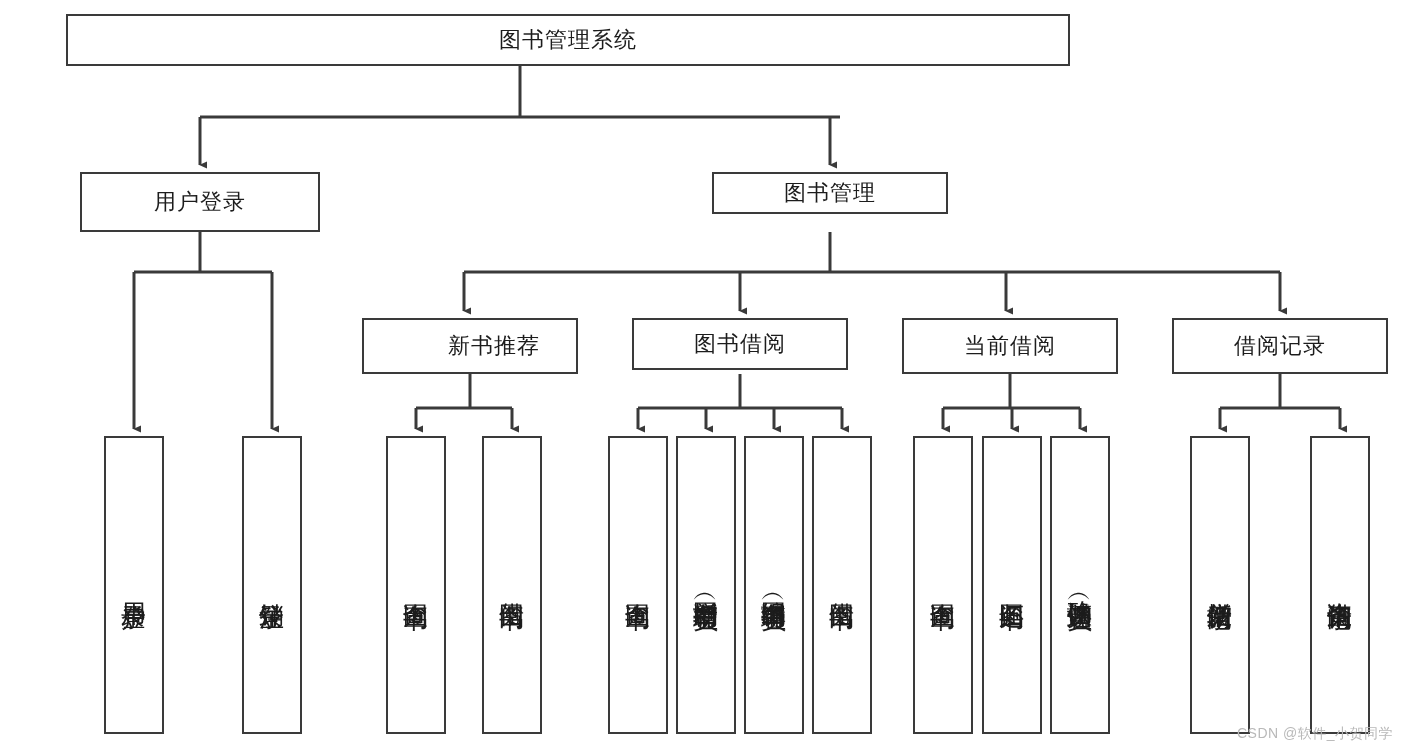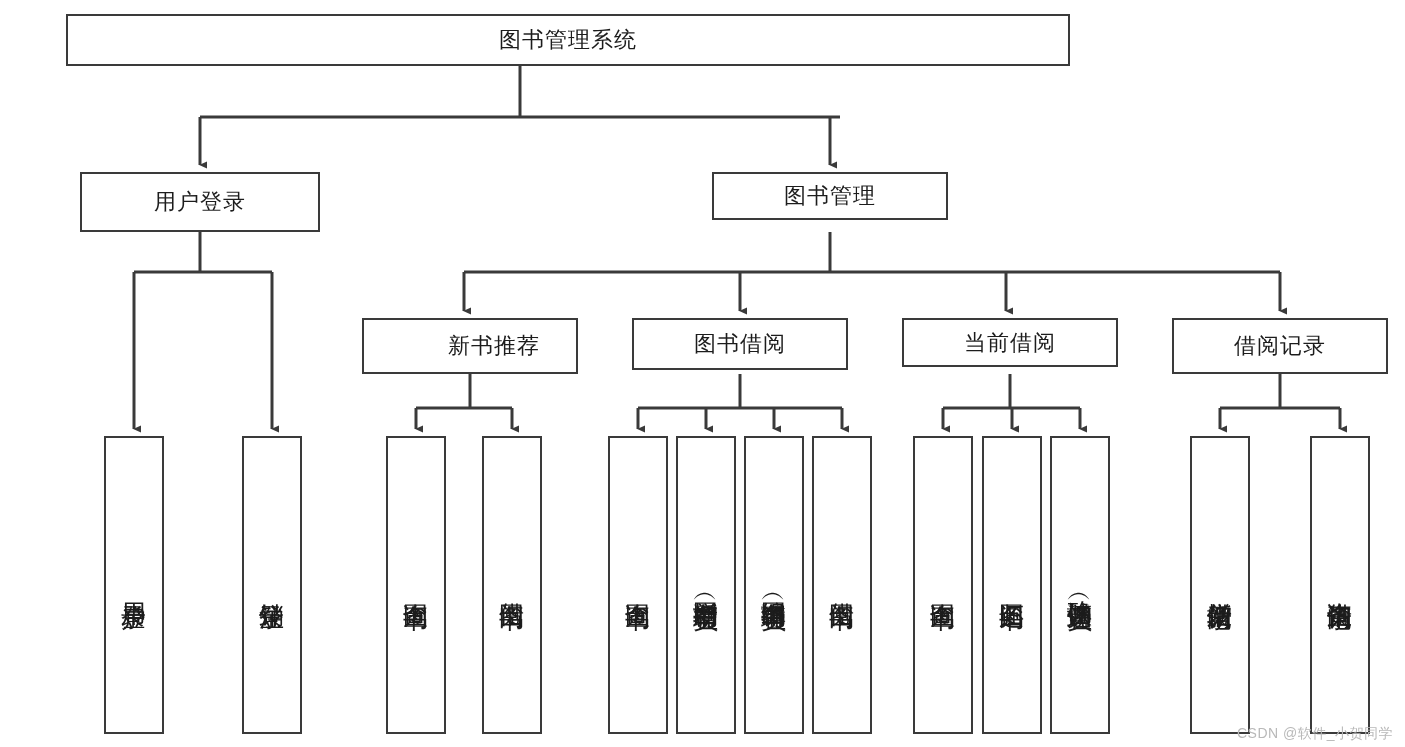--- a/index.html
+++ b/index.html
@@ -96,31 +96,31 @@
     </g>
   </svg>
 
   <div class="node horiz" style="left:18px;top:14px;width:1004px;height:52px;margin-left:48px;">
     <span>图书管理系统</span>
   </div>
 
   <div class="node horiz" style="left:80px;top:172px;width:240px;height:60px;">
     <span>用户登录</span>
   </div>
-  <div class="node horiz" style="left:712px;top:172px;width:236px;height:48px;">
+  <div class="node horiz" style="left:712px;top:172px;width:236px;height:42px;">
     <span>图书管理</span>
   </div>
 
   <div class="node horiz" style="left:362px;top:318px;width:216px;height:56px;padding-left:48px;">
     <span>新书推荐</span>
   </div>
   <div class="node horiz" style="left:632px;top:318px;width:216px;height:52px;">
     <span>图书借阅</span>
   </div>
-  <div class="node horiz" style="left:902px;top:318px;width:216px;height:49px;">
+  <div class="node horiz" style="left:902px;top:318px;width:216px;height:56px;">
     <span>当前借阅</span>
   </div>
   <div class="node horiz" style="left:1172px;top:318px;width:216px;height:56px;">
     <span>借阅记录</span>
   </div>
 
   <div class="node vert" style="left:104px;top:436px;width:60px;height:298px;">
     <span class="lbl">用户登录</span>
   </div>
   <div class="node vert" style="left:242px;top:436px;width:60px;height:298px;">

